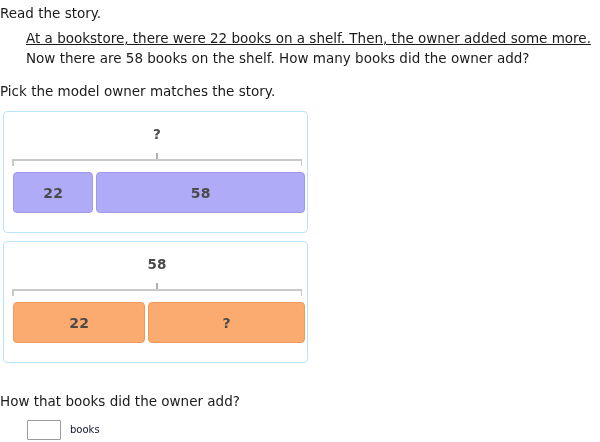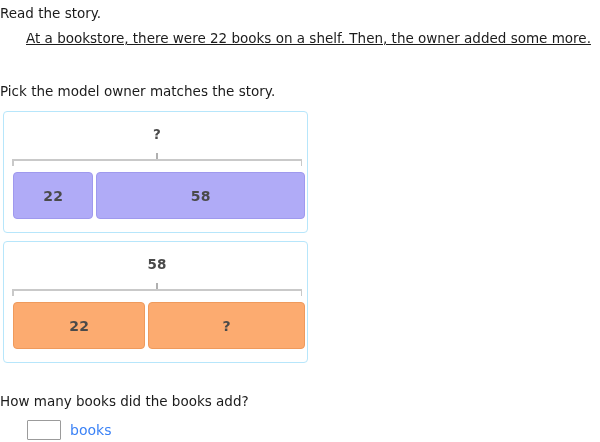--- a/index.html
+++ b/index.html
@@ -96,21 +96,21 @@
     margin-left: -0.75px;
     background: #b0b0b0;
   }
 
   
   .bar-row {
     position: absolute;
     left: 9px;
     top: 60px;
     width: 292px;
-    height: 47px;
+    height: 41px;
     display: flex;
     gap: 3px;
   }
   .bar-seg {
     box-sizing: border-box;
     border-radius: 4px;
     display: flex;
     align-items: center;
     justify-content: center;
     font-weight: bold;
@@ -143,33 +143,34 @@
     border: 1px solid #9b9b9b;
     background: #ffffff;
     border-radius: 1px;
     font-family: "DejaVu Sans", "Liberation Sans", sans-serif;
     font-size: 13px;
     padding: 0 3px;
     color: #1a1a1a;
     outline: none;
   }
   #answer-unit {
-    font-size: 14px;
-    color: #3b82f6;
+    font-size: 10px;
+    color: #0f172a;
     line-height: 16px;
   }
 </style>
 </head>
 <body>
 
 <div class="page">
 
   <div class="prompt-line" id="read-story">Read the story.</div>
 
   <div class="prompt-line" id="story-l1">At a bookstore, there were 22 books on a shelf. Then, the owner added some more.</div>
+  <div class="prompt-line" id="story-l2">Now there are 58 books on the shelf. How many books did the owner add?</div>
 
   <div class="prompt-line" id="pick-model">Pick the model owner matches the story.</div>
 
   <div class="model-card" id="model-card-1">
 
     <div class="bracket-label-inner">?</div>
 
     <div class="bracket">
       <div class="bracket-tick"></div>
       <div class="bracket-bar"></div>
@@ -193,20 +194,20 @@
       <div class="bracket-cap left"></div>
       <div class="bracket-cap right"></div>
     </div>
 
     <div class="bar-row">
       <div class="bar-seg orange" style="flex:38">22</div>
       <div class="bar-seg orange" style="flex:45">?</div>
     </div>
   </div>
 
-  <div class="prompt-line" id="question">How many books did the books add?</div>
+  <div class="prompt-line" id="question">How that books did the owner add?</div>
 
   <div id="answer-row">
     <input id="answer-input" type="text" value="" style="">
     <span id="answer-unit">books</span>
   </div>
 
 </div>
 
 </body></html>

